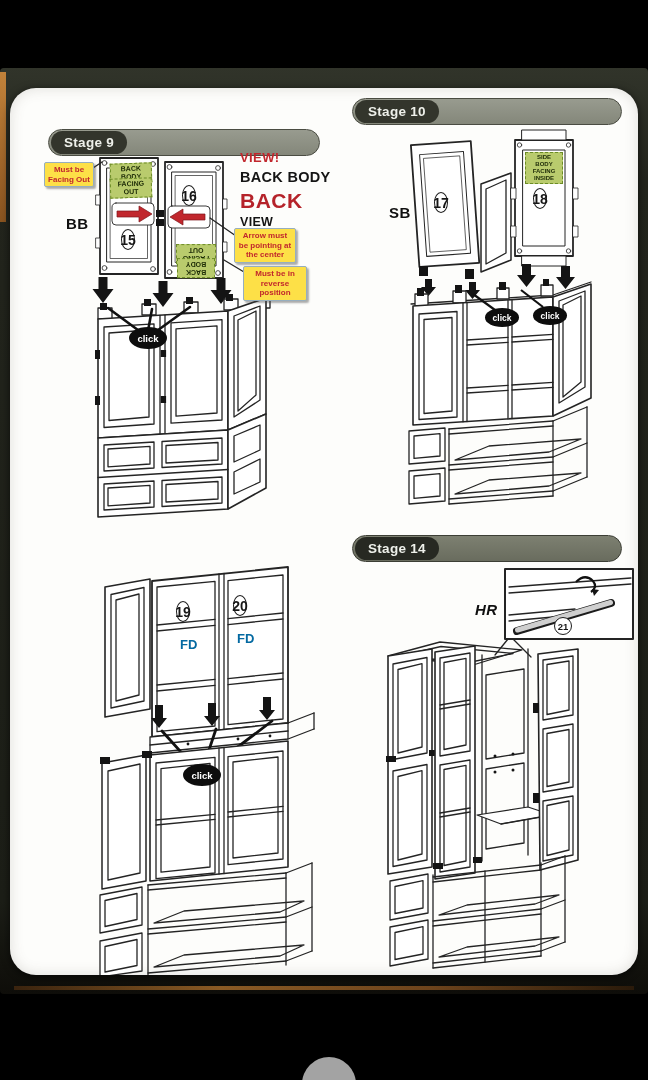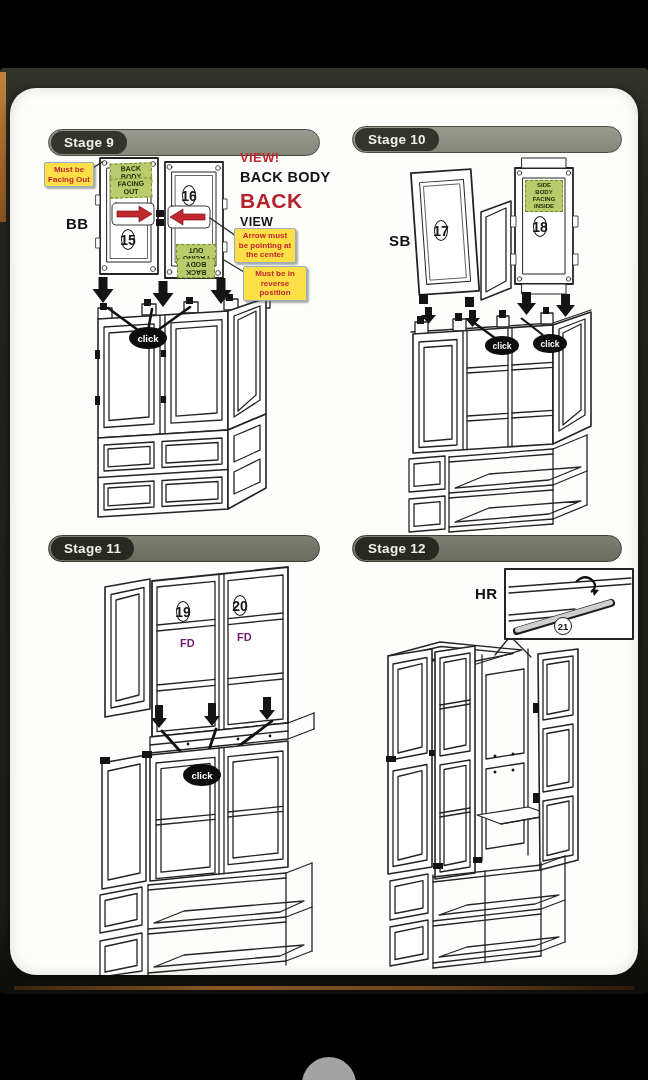--- a/index.html
+++ b/index.html
@@ -32,21 +32,21 @@
   .circle-num{width:14px;height:21px;border:1.5px solid #1d1d1d;border-radius:50%;background:#fff;
         display:flex;align-items:center;justify-content:center;font-size:14px;font-weight:600;box-sizing:border-box;}
   .circle-num.small{width:18px;height:18px;font-size:9.5px;}
   .click-badge{background:#0d0d0d;color:#fff;border-radius:50%;display:flex;align-items:center;
         justify-content:center;font-weight:700;font-size:9.5px;width:38px;height:22px;}
   .click-badge.sm{width:34px;height:19px;font-size:8.5px;}
   .note-title{color:#c1272d;font-weight:700;font-size:13px;letter-spacing:.4px;}
   .note-line{font-weight:700;font-size:14.5px;color:#141414;letter-spacing:.3px;margin-top:4px;}
   .note-back{color:#b5232a;font-weight:700;font-size:21px;letter-spacing:.5px;}
   .note-view{font-weight:700;font-size:12.5px;color:#141414;}
-  .fd-label{font-weight:700;font-size:11px;color:#701a75;}
+  .fd-label{font-weight:700;font-size:13px;color:#0369a1;}
   .home-indicator{position:absolute;left:302px;top:1057px;width:54px;height:54px;border-radius:50%;
         background:#a3a3a3;}
   svg{position:absolute;left:0;top:0;}
   .ln{stroke:#242424;fill:none;stroke-width:1.3;stroke-linejoin:round;stroke-linecap:round;}
   .lnw{fill:#fff;stroke:#242424;stroke-linejoin:round;}
   .blk{fill:#141414;stroke:none;}
 </style>
 </head>
 <body>
 
@@ -159,21 +159,21 @@
       <div class="ov part-label" style="left:28px;top:115px;">BB</div>
       <div class="ov circle-num" style="left:83px;top:129px;">15</div>
       <div class="ov circle-num" style="left:144px;top:85px;">16</div>
       <div class="ov green-label rev" style="left:138px;top:144px;width:40px;">FACING OUT</div>
       <div class="ov green-label rev" style="left:139px;top:158px;width:38px;">BACK BODY</div>
       <div class="ov callout" style="left:196px;top:128px;width:62px;">Arrow must be pointing at the center</div>
       <div class="ov callout" style="left:205px;top:166px;width:64px;">Must be in reverse position</div>
       <div class="ov click-badge" style="left:91px;top:227px;">click</div>
     </section>
 
-    <section class="stage" style="left:335px;top:28px;width:285px;height:425px;">
+    <section class="stage" style="left:335px;top:0;width:285px;height:425px;">
       <div class="stage-bar" style="left:7px;top:10px;width:270px;">
         <span class="stage-pill">Stage 10</span>
       </div>
 
       <svg width="285" height="425" viewBox="0 0 285 425">
         <g class="ln">
           <g transform="rotate(-4 100 115)">
             <rect class="lnw" x="70" y="55" width="60" height="122" stroke-width="1.8"></rect>
             <rect class="lnw" x="78" y="65" width="44" height="102" stroke-width="1"></rect>
             <rect x="82" y="69" width="36" height="94" stroke-width=".7"></rect>
@@ -267,23 +267,20 @@
       <div class="ov circle-num" style="left:188px;top:100px;">18</div>
       <div class="ov green-label" style="left:180px;top:64px;width:38px;font-size:6px;">
         <div>SIDE BODY</div>
         <div>FACING INSIDE</div>
       </div>
       <div class="ov click-badge sm" style="left:140px;top:220px;">click</div>
       <div class="ov click-badge sm" style="left:188px;top:218px;">click</div>
     </section>
 
     <section class="stage" style="left:28px;top:437px;width:302px;height:450px;">
-      <div class="stage-bar dark" style="left:10px;top:10px;width:272px;">
-        <span class="stage-pill">Stage 11</span>
-      </div>
 
       <svg width="302" height="450" viewBox="0 0 302 450">
         <g class="ln">
           <polygon class="lnw" points="67,62 112,54 112,184 67,192" stroke-width="1.6"></polygon>
           <polygon points="73,69.5 106,62.5 106,176 73,183"></polygon>
           <polygon points="78,75 101,69 101,170 78,176"></polygon>
           <polygon class="lnw" points="114,56 250,42 250,198 114,212" stroke-width="1.8"></polygon>
           <line x1="181" y1="49" x2="181" y2="205"></line>
           <line x1="186" y1="48.5" x2="186" y2="204.5"></line>
           <polygon points="119,62 177,56.4 177,201 119,206.6"></polygon>
@@ -357,21 +354,21 @@
 
       <div class="ov circle-num" style="left:138px;top:76px;">19</div>
       <div class="ov circle-num" style="left:195px;top:70px;">20</div>
       <div class="ov fd-label" style="left:142px;top:112px;">FD</div>
       <div class="ov fd-label" style="left:199px;top:106px;">FD</div>
       <div class="ov click-badge" style="left:145px;top:239px;">click</div>
     </section>
 
     <section class="stage" style="left:335px;top:437px;width:293px;height:450px;">
       <div class="stage-bar dark" style="left:7px;top:10px;width:270px;">
-        <span class="stage-pill">Stage 12</span>
+        <span class="stage-pill">Stage 14</span>
       </div>
 
       <svg width="293" height="450" viewBox="0 0 293 450">
         <g class="ln">
           <rect class="lnw" x="160" y="44" width="128" height="70" stroke-width="2"></rect>
           <line x1="164" y1="62" x2="286" y2="53"></line>
           <line x1="164" y1="68" x2="286" y2="59"></line>
           <line x1="164" y1="90" x2="230" y2="84"></line>
           <line x1="164" y1="96" x2="230" y2="90"></line>
           <line x1="163" y1="114" x2="150" y2="130"></line>
@@ -440,21 +437,21 @@
           <line x1="196" y1="340" x2="220" y2="331"></line>
           <line x1="196" y1="384" x2="220" y2="375"></line>
           <line x1="196" y1="426" x2="220" y2="417"></line>
           <line x1="220" y1="331" x2="220" y2="417"></line>
           <line x1="140" y1="346" x2="140" y2="437"></line>
           <polygon points="94,390 190,379 214,370 122,380"></polygon>
           <polygon points="94,432 190,421 214,412 122,422"></polygon>
         </g>
       </svg>
 
-      <div class="ov part-label" style="left:130px;top:60px;">HR</div>
+      <div class="ov part-label" style="left:130px;top:76px;font-style:italic;">HR</div>
       <div class="ov circle-num small" style="left:209px;top:92px;">21</div>
     </section>
 
   </div>
 
   <div class="table-line"></div>
   <div class="home-indicator"></div>
 </div>
 
 </body></html>

